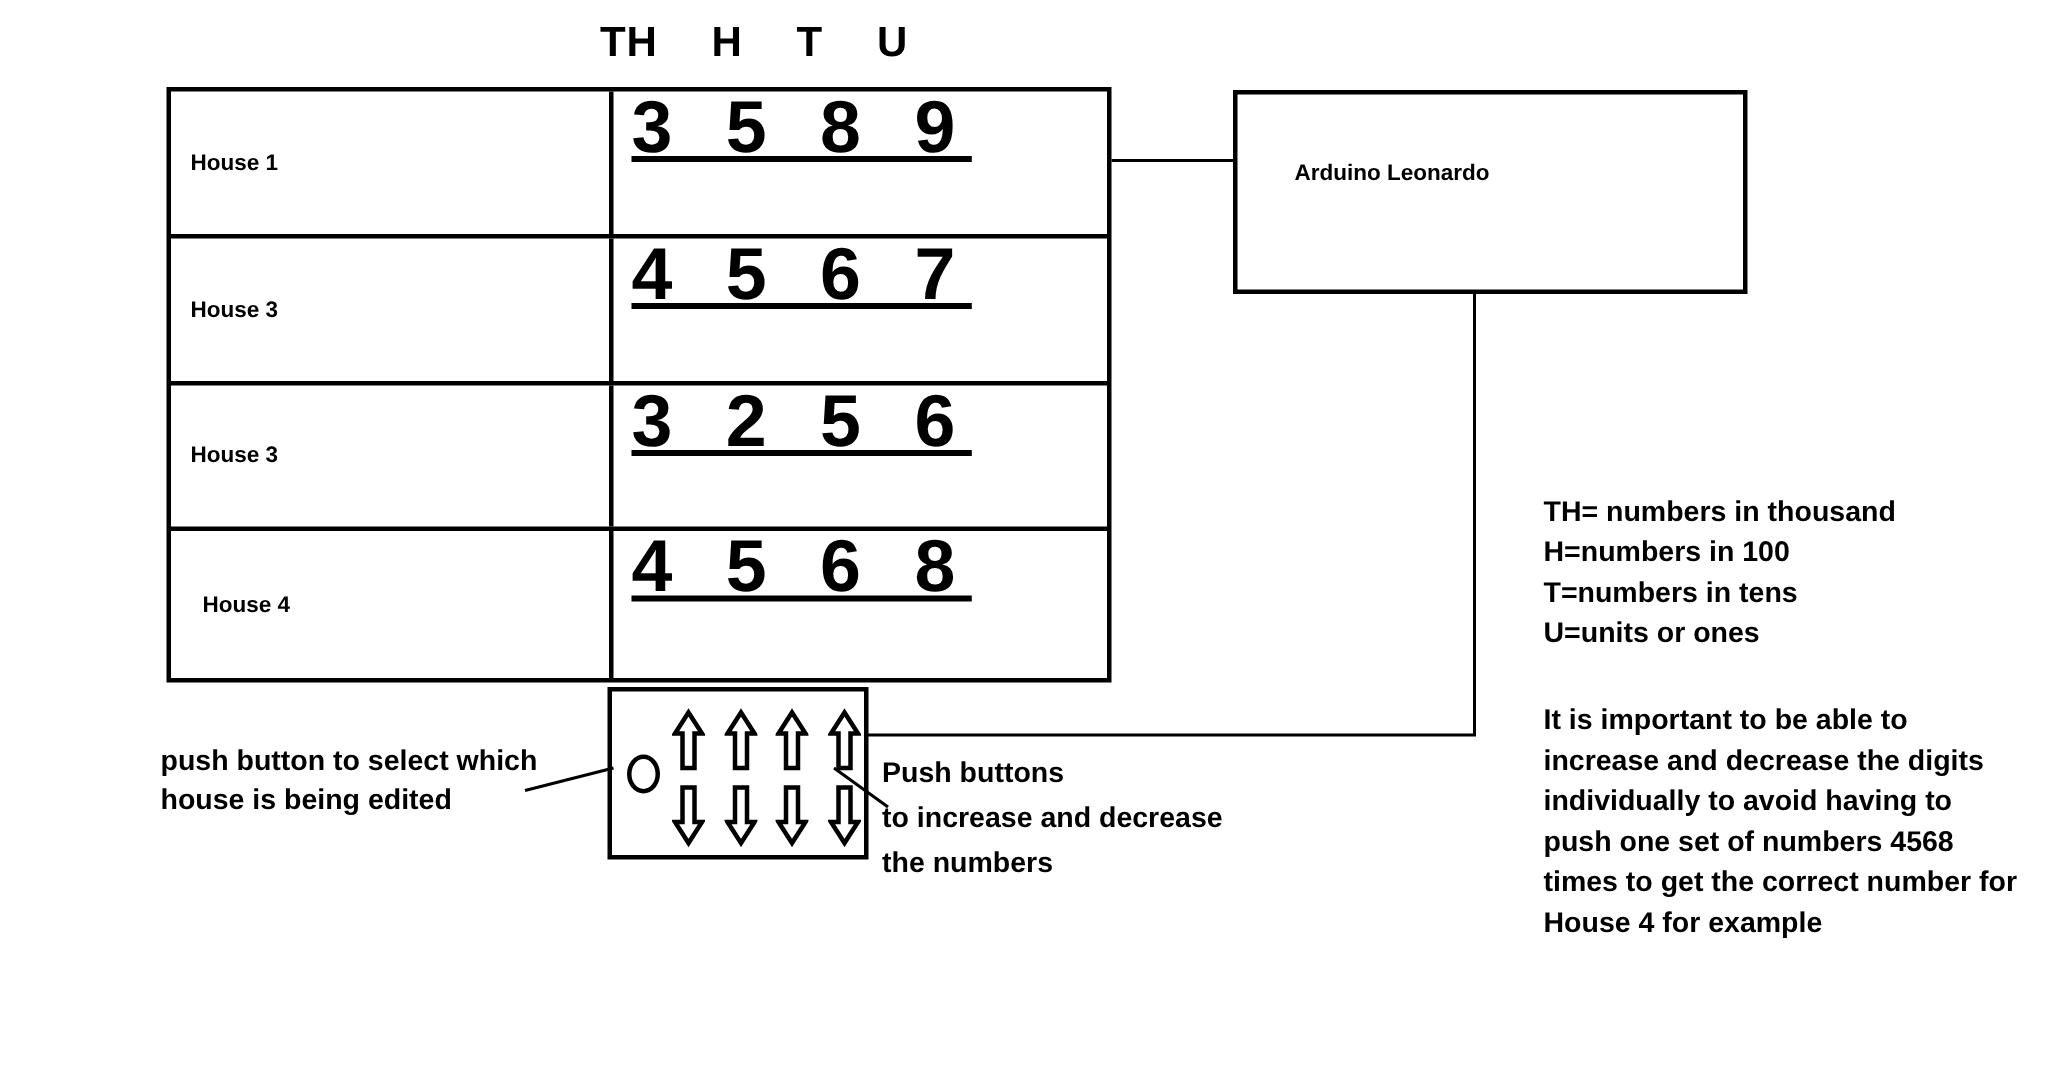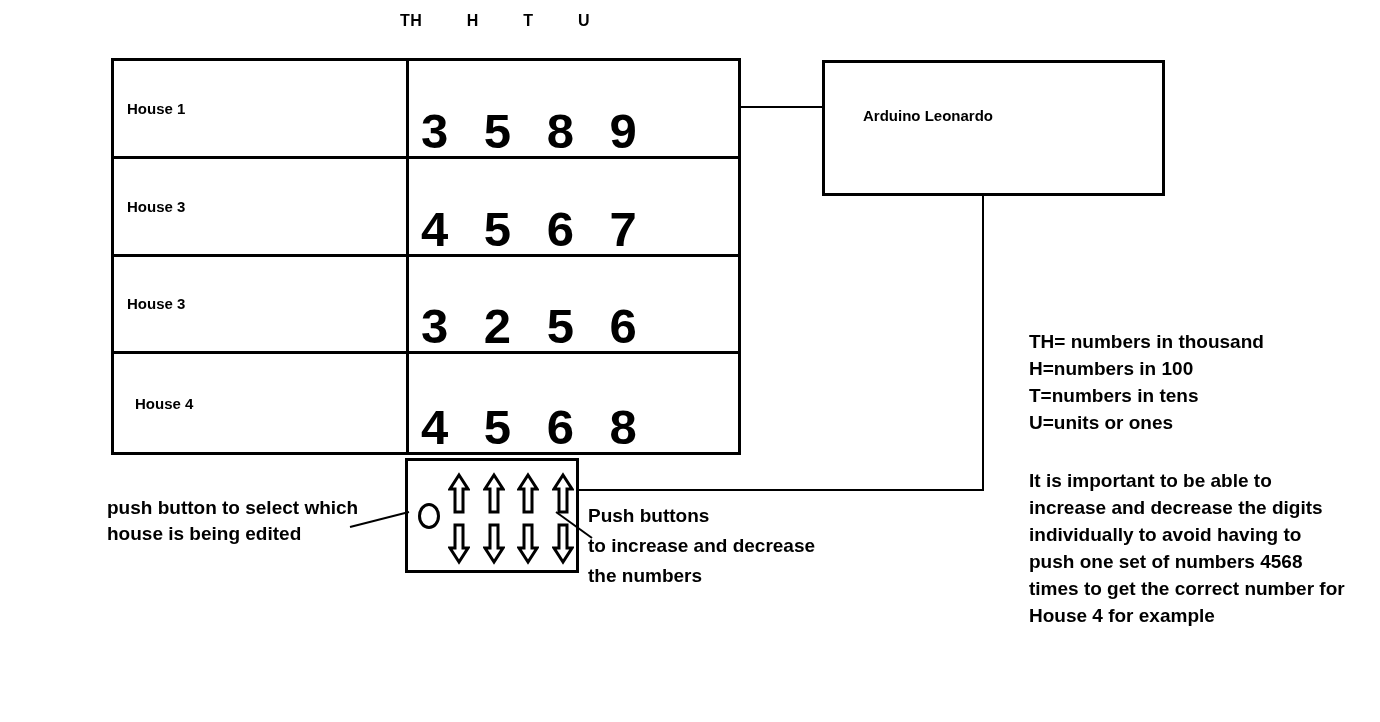--- a/index.html
+++ b/index.html
@@ -21,21 +21,21 @@
   }
 
   
   .col-headers {
     position: absolute;
     left: 400px;
     top: 12px;
     width: 190px;
     display: flex;
     justify-content: space-between;
-    font-size: 16px;
+    font-size: 28px;
     font-weight: bold;
     letter-spacing: 0.5px;
     gap: 36px;
   }
   .col-headers span { display: block; }
 
   
   .house-table {
     position: absolute;
     left: 111px;
@@ -63,22 +63,23 @@
     padding-left: 13px;
   }
   .house-label {
     font-size: 15px;
     font-weight: bold;
   }
   .house-row.indented .house-label { padding-left: 8px; }
   .house-digits-cell {
     flex: 1;
     display: flex;
-    align-items: flex-end;
+    align-items: flex-start;
     padding-left: 12px;
+    text-decoration: underline;
   }
   .digits {
     font-size: 49px;
     font-weight: bold;
     letter-spacing: 11px;
     line-height: 1;
   }
 
   
   .arduino-box {

